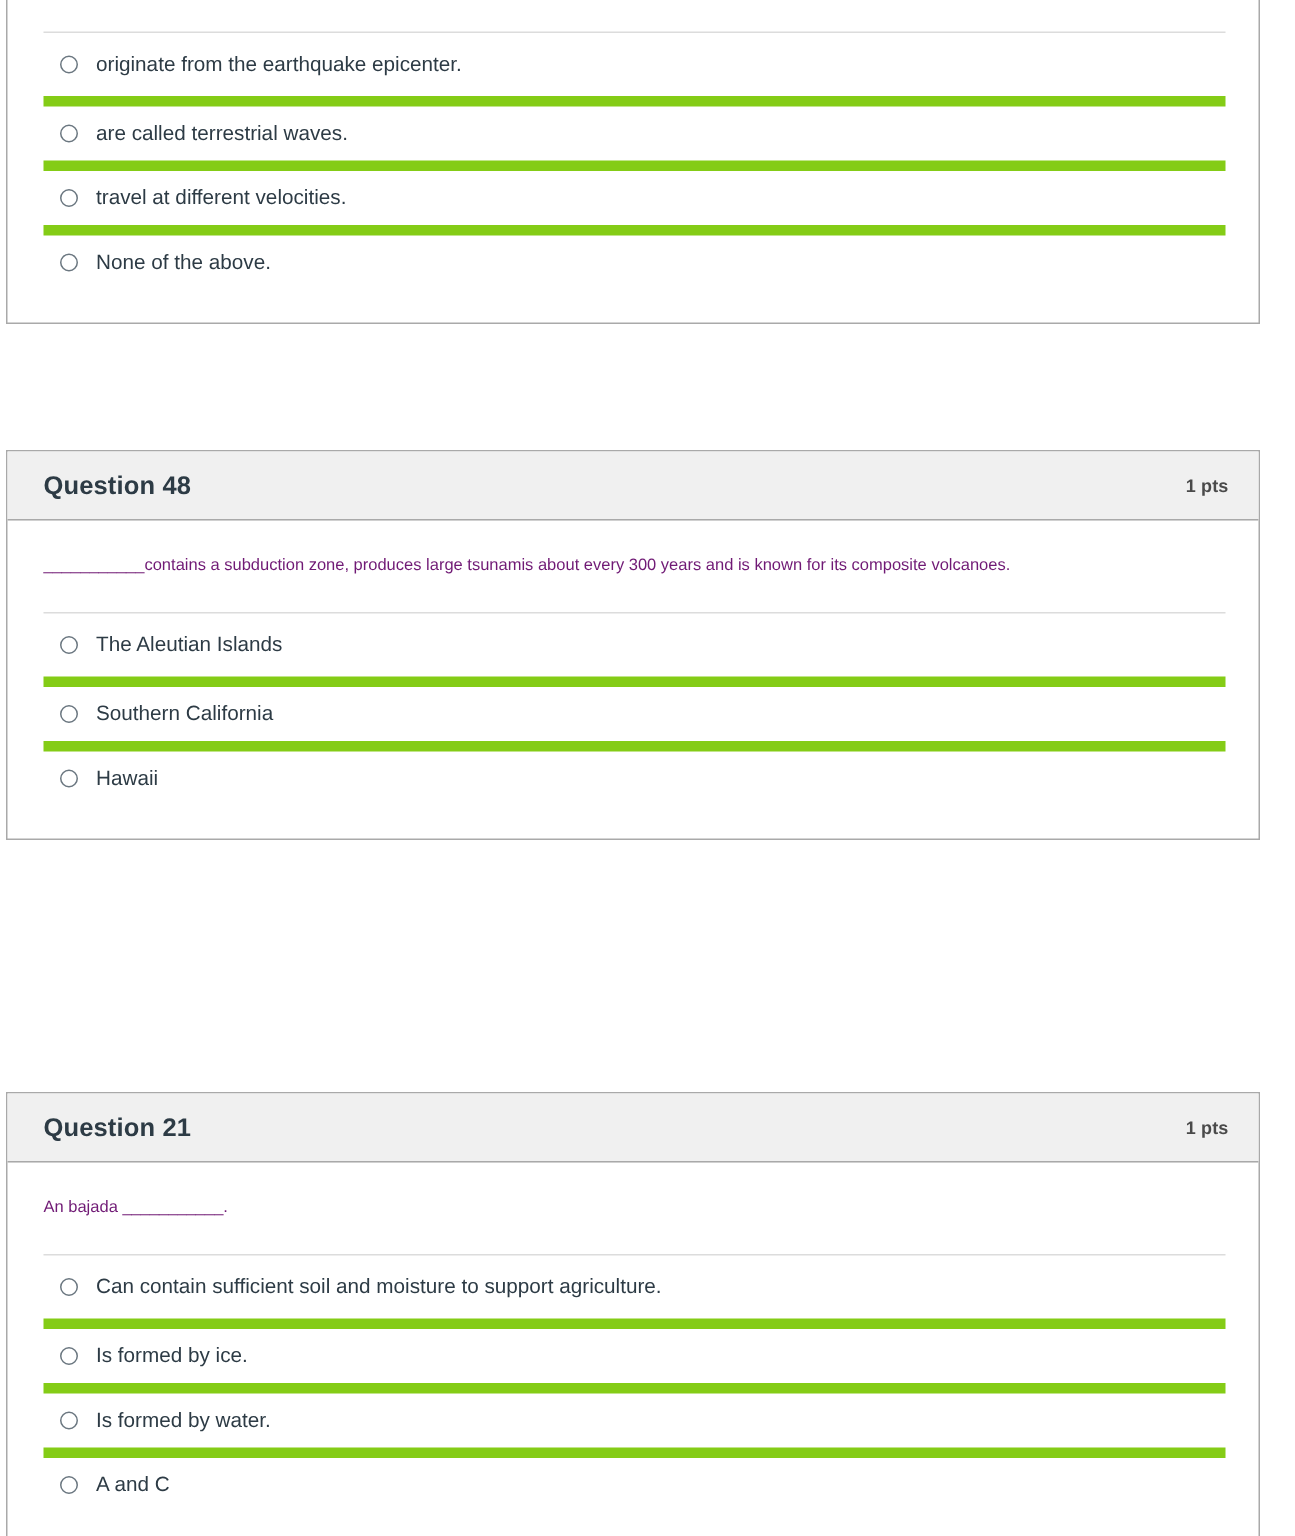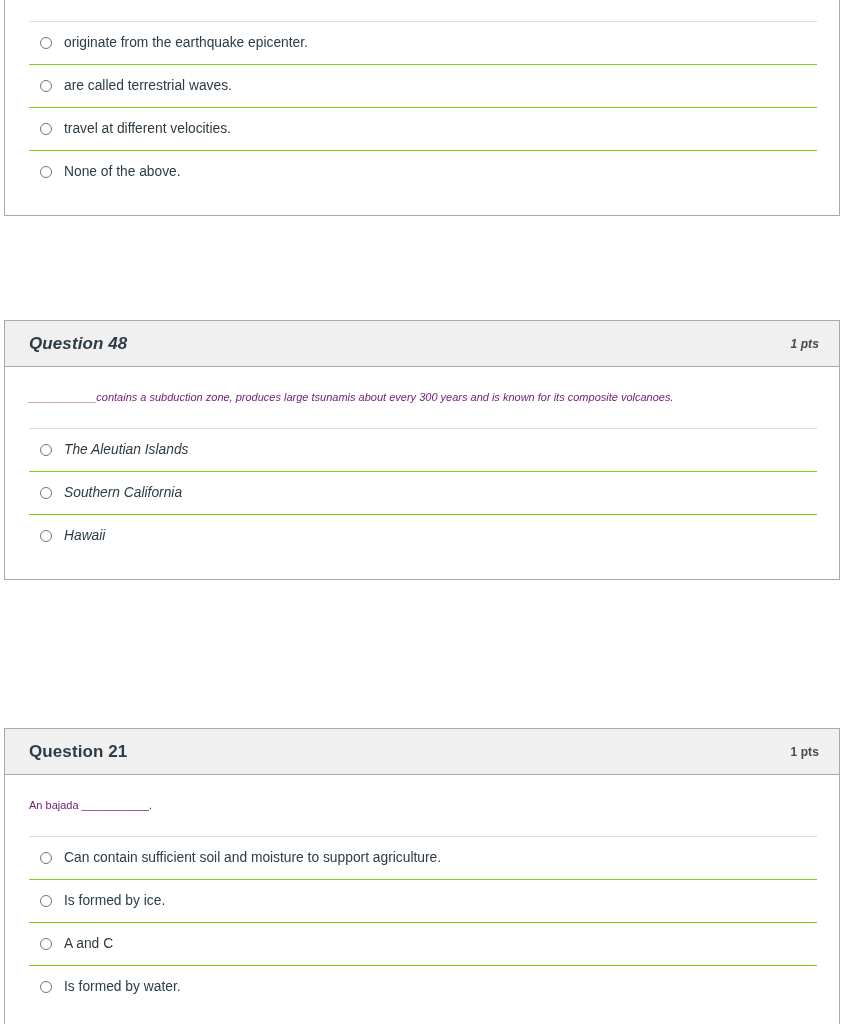--- a/index.html
+++ b/index.html
@@ -75,21 +75,21 @@
     padding: 22px 55px 22px 24px;
   }
 
   .answers {
     padding: 0 22px 0 24px;
   }
 
   .answer-row {
     display: flex;
     align-items: center;
-    border-top: 1px solid #84cc16;
+    border-top: 7px solid #84cc16;
     min-height: 43px;
     padding: 0 0 0 11px;
     cursor: pointer;
   }
 
   .answer-row:first-child {
     border-top: 1px solid #dcdcdc;
   }
 
   .radio {
@@ -109,21 +109,21 @@
     color: #2d3b45;
   }
 
   
   .answers-tail {
     height: 22px;
   }
 
   
   #card-q47 { top: -40px;  }
-  #card-q48 { top: 320px; font-style: italic;  }
+  #card-q48 { top: 300px;  }
   #card-q49 { top: 728px;  }
 </style>
 </head>
 <body>
 
 <div class="page">
 
   <div class="question-card clipped-top" id="card-q47">
     <div class="question-header" style="visibility:hidden;height:0;border:none;padding:0;">
       <span class="question-title"></span>
@@ -189,24 +189,24 @@
         <div class="answer-row">
           <span class="radio"></span>
           <span class="answer-text">Can contain sufficient soil and moisture to support agriculture.</span>
         </div>
         <div class="answer-row">
           <span class="radio"></span>
           <span class="answer-text">Is formed by ice.</span>
         </div>
         <div class="answer-row">
           <span class="radio"></span>
+          <span class="answer-text">Is formed by water.</span>
+        </div>
+        <div class="answer-row">
+          <span class="radio"></span>
           <span class="answer-text">A and C</span>
-        </div>
-        <div class="answer-row">
-          <span class="radio"></span>
-          <span class="answer-text">Is formed by water.</span>
         </div>
         <div class="answers-tail"></div>
       </div>
     </div>
   </div>
 
 </div>
 
 </body></html>

